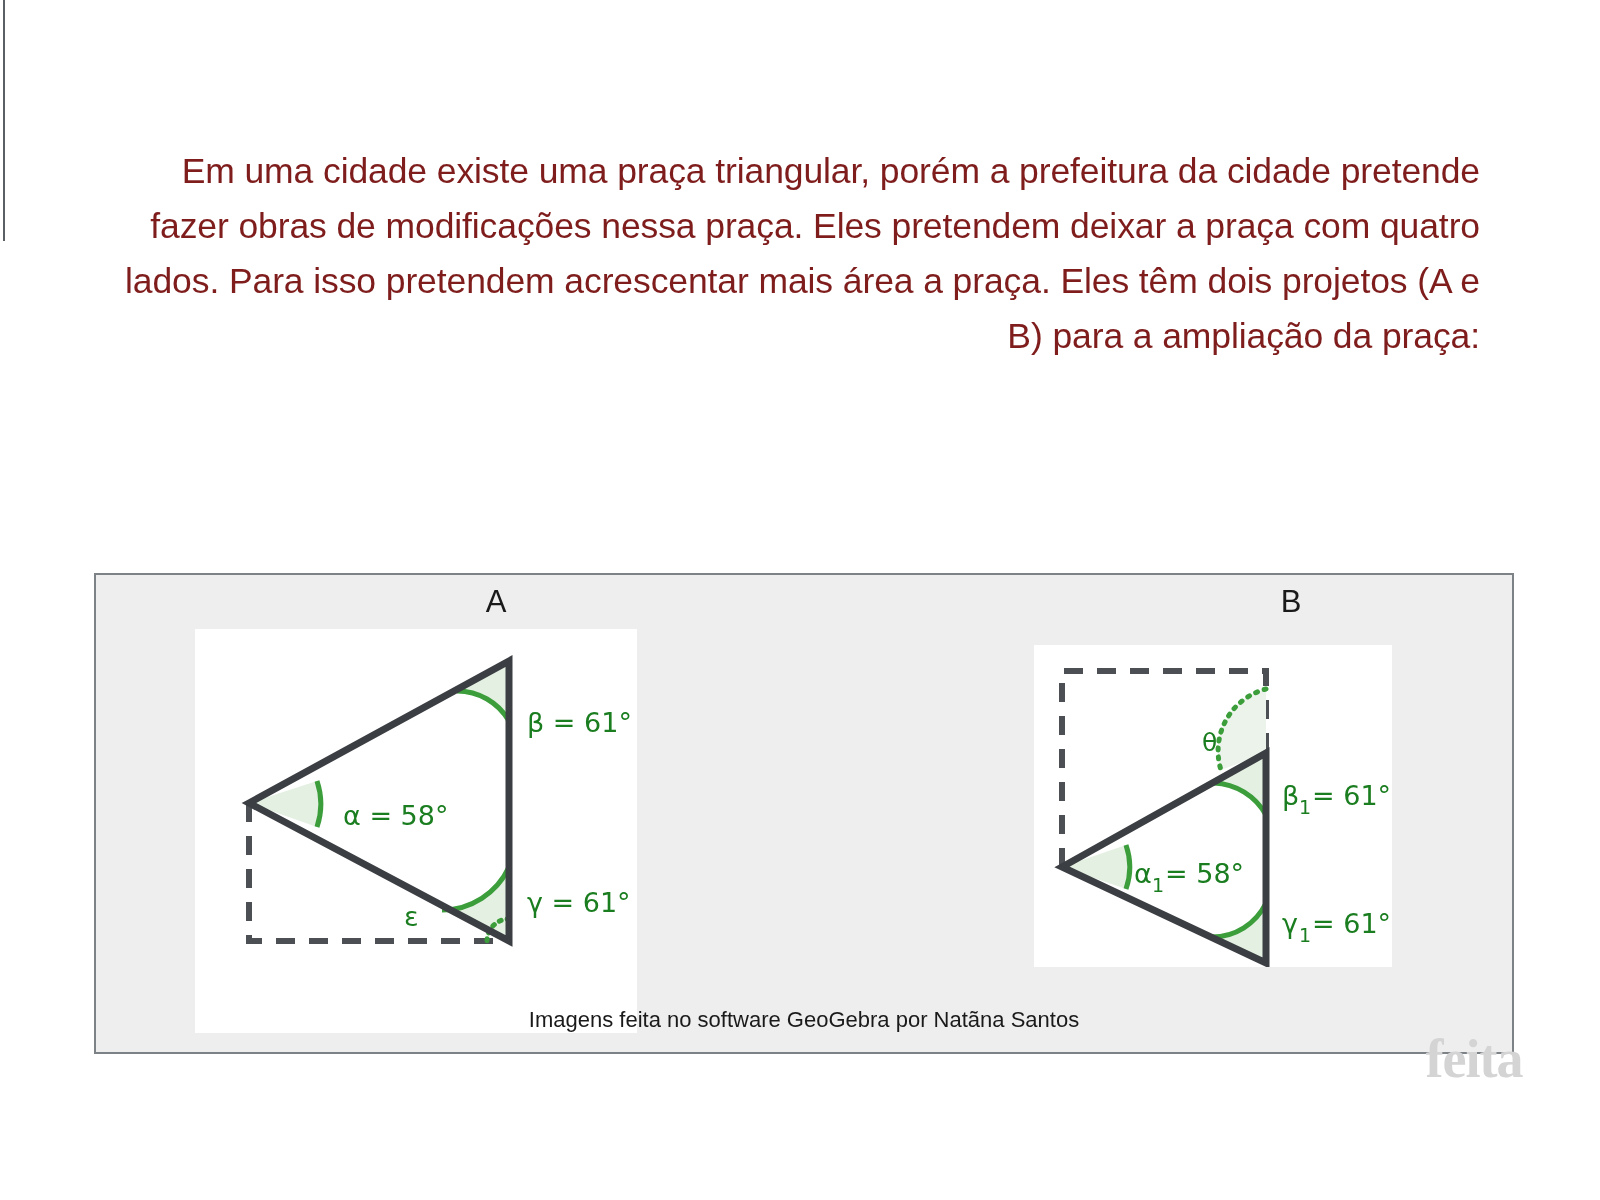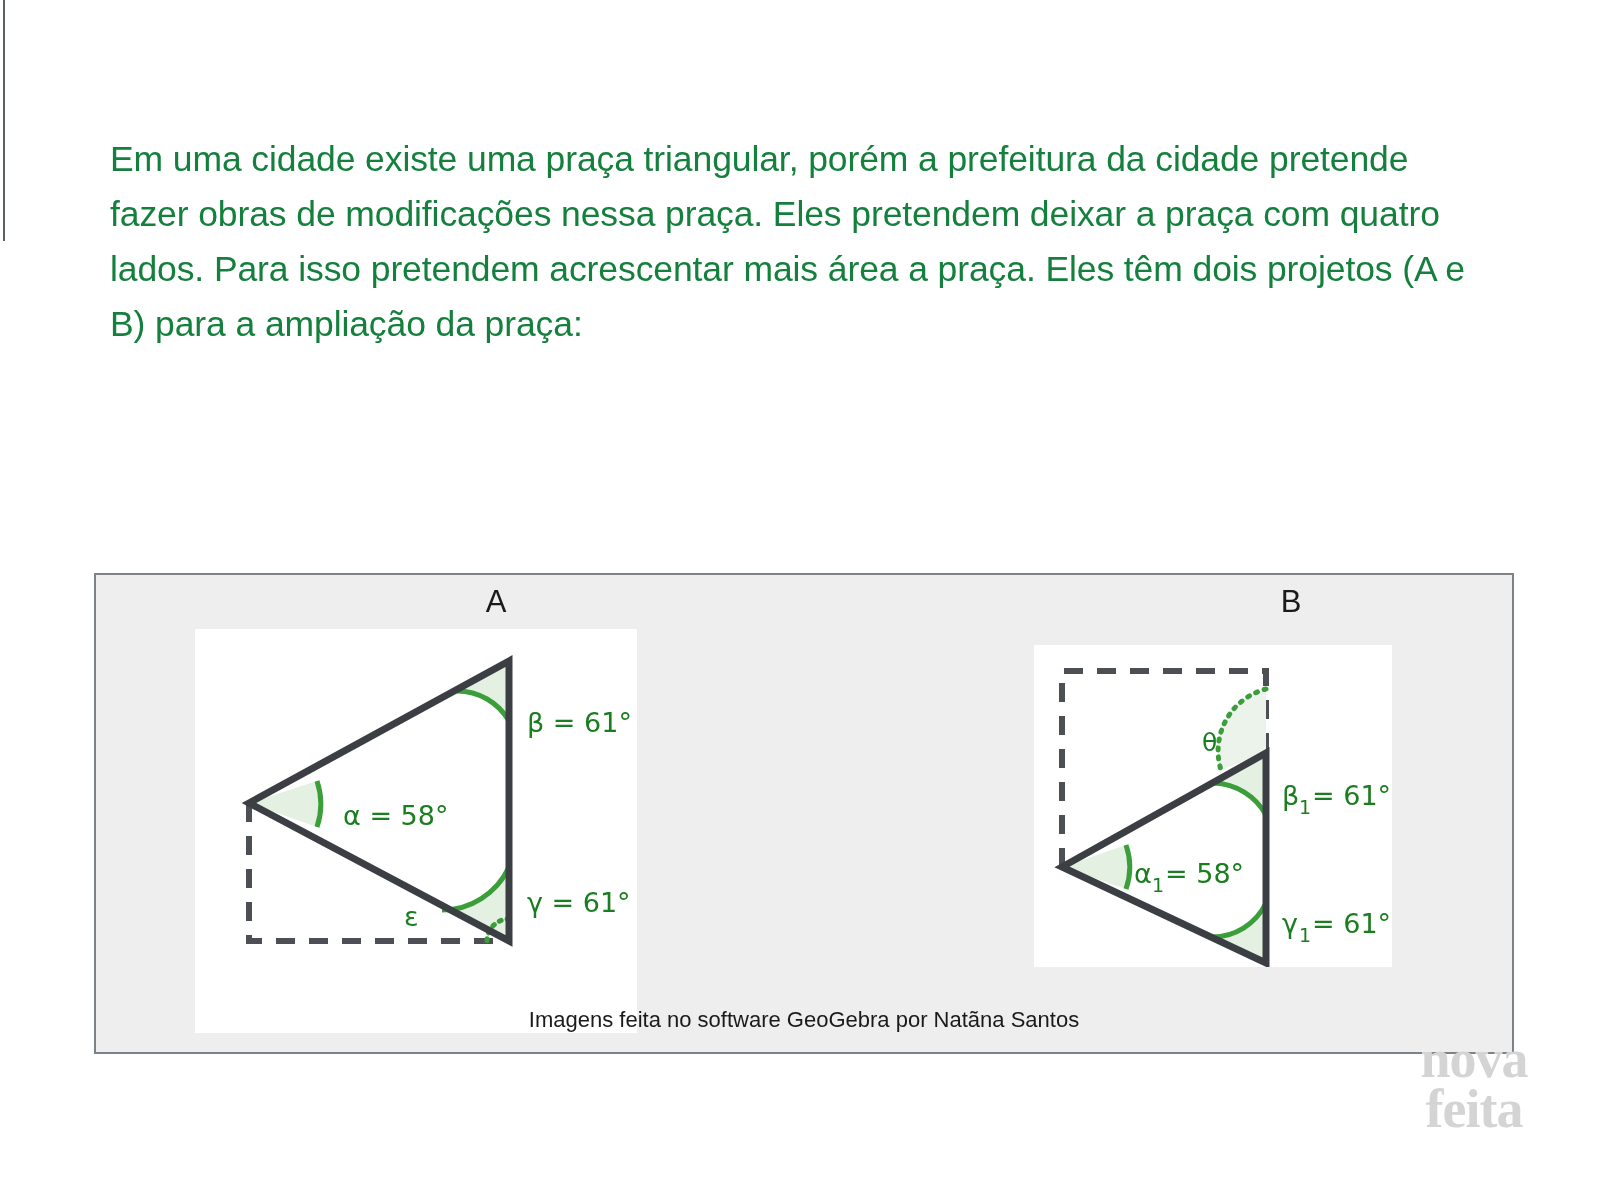--- a/index.html
+++ b/index.html
@@ -22,27 +22,28 @@
     top: 0;
     width: 2px;
     height: 241px;
     background: #5a5f66;
   }
 
   
   .statement {
     position: absolute;
     left: 110px;
-    top: 132px;
+    top: 144px;
     width: 1370px;
     font-size: 35.5px;
     line-height: 55px;
-    color: #15803d;
+    color: #7f1d1d;
     font-family: "Liberation Sans", sans-serif;
     letter-spacing: -0.1px;
+    text-align: right;
   }
 
   
   .figure-panel {
     position: absolute;
     left: 94px;
     top: 573px;
     width: 1420px;
     height: 481px;
     background: #eeeeee;
@@ -180,15 +181,14 @@
       <text class="ang-label" x="248" y="288">γ</text>
       <text class="ang-label-sub" x="265" y="297">1</text>
       <text class="ang-label" x="278" y="288">= 61°</text>
     </svg>
   </div>
 
   <div class="caption">Imagens feita no software GeoGebra por Natãna Santos</div>
 </div>
 
 <div class="logo">
-  <span class="l1">nova</span>
   <span class="l2">feita</span>
 </div>
 
 </body></html>

